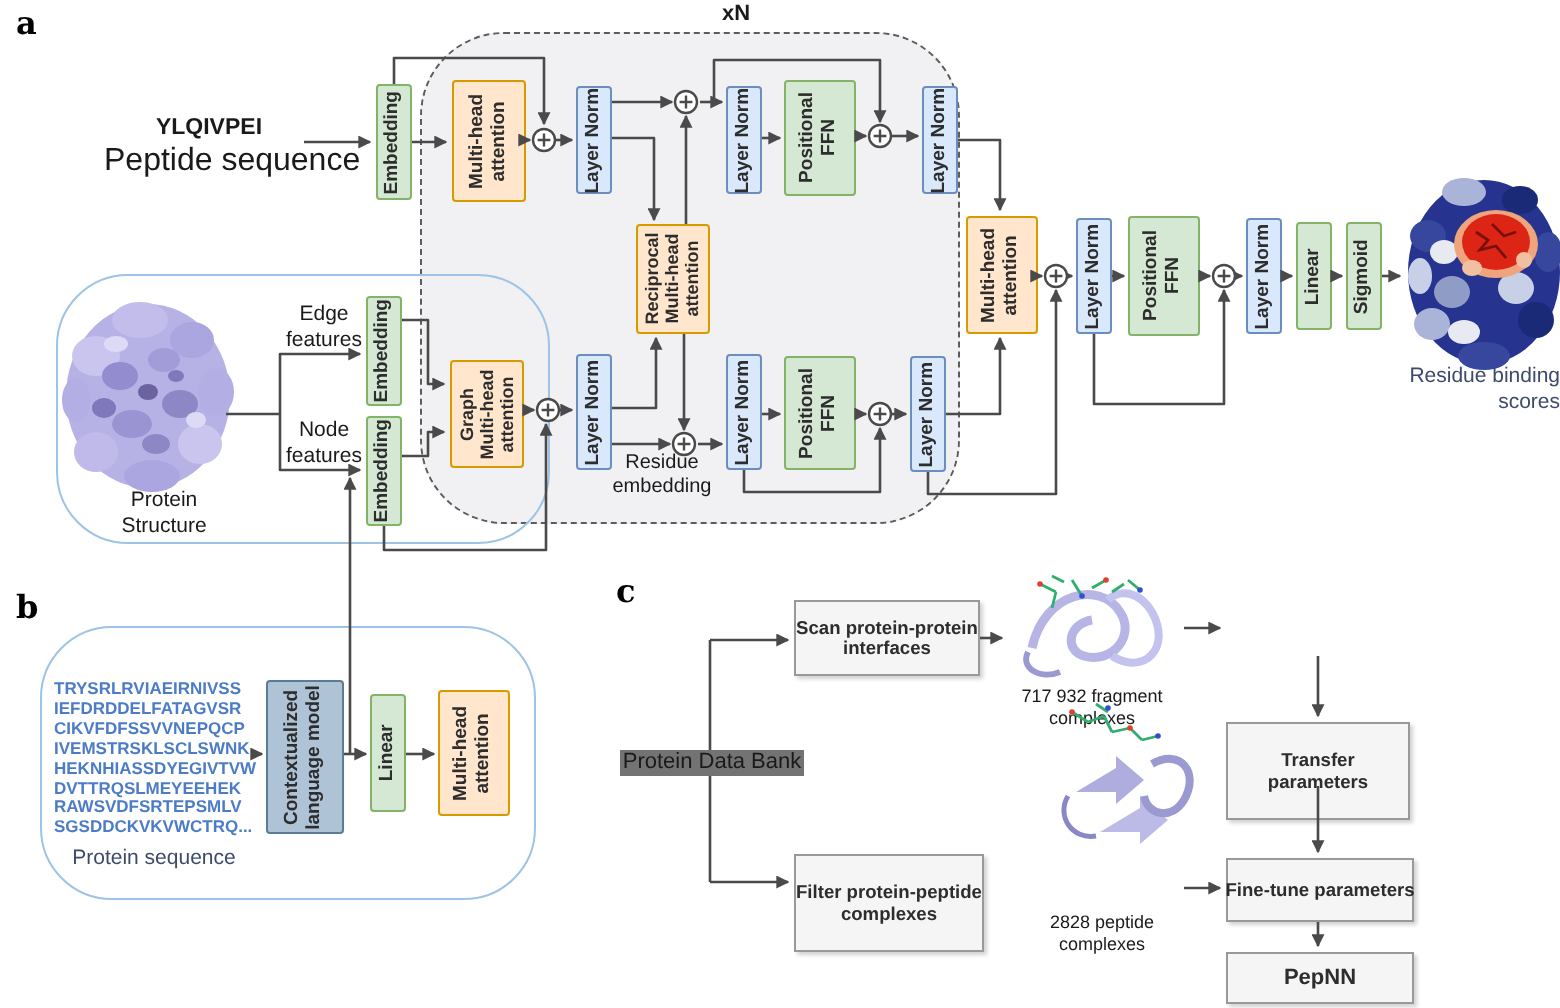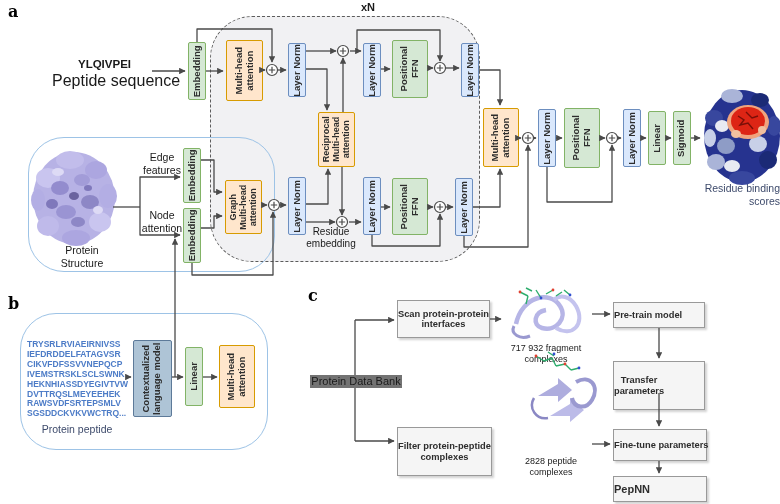--- a/index.html
+++ b/index.html
@@ -6,21 +6,21 @@
   #fig{position:relative;width:780px;height:504px;background:#fff;font-family:"Liberation Sans",sans-serif;overflow:hidden;}
   .panel-letter{position:absolute;font-family:"DejaVu Serif",serif;font-weight:bold;font-size:16px;color:#000;z-index:6;}
   .container{position:absolute;box-sizing:border-box;}
   .dashedbox{border:1.6px dashed #5c5c5c;border-radius:42px;background:#f1f1f3;z-index:1;}
   .bluebox{border:1.3px solid #9dc3e6;border-radius:36px;background:transparent;z-index:2;}
   .blk{position:absolute;display:flex;align-items:center;justify-content:center;border:1px solid;border-radius:2px;box-sizing:border-box;z-index:4;}
   .green{background:var(--green-fill);border-color:var(--green-border);}
   .orange{background:var(--orange-fill);border-color:var(--orange-border);}
   .blue{background:var(--blue-fill);border-color:var(--blue-border);}
   .slate{background:var(--slate-fill);border-color:var(--slate-border);}
-  .gbox{position:absolute;display:flex;align-items:center;justify-content:flex-start;background:var(--gray-fill);border:1px solid var(--gray-border);box-shadow:1.5px 1.5px 2px rgba(0,0,0,.18);z-index:4;box-sizing:border-box;}
+  .gbox{position:absolute;display:flex;align-items:center;justify-content:center;background:var(--gray-fill);border:1px solid var(--gray-border);box-shadow:1.5px 1.5px 2px rgba(0,0,0,.18);z-index:4;box-sizing:border-box;}
   .gbox .lbl{font-size:9.3px;}
   .lbl{font-weight:bold;font-size:9.5px;color:#2d2d2d;white-space:pre;text-align:center;line-height:1.13;}
   .vt{transform:rotate(-90deg);}
   .txt{position:absolute;white-space:pre;text-align:center;color:#1a1a1a;z-index:4;line-height:1.22;}
   .seq{font-weight:bold;font-size:8.5px;line-height:9.9px;color:var(--seq-text);text-align:left;}
   svg{position:absolute;z-index:5;}
   svg.art{z-index:4;}
   .conn{stroke:#4a4a4a;stroke-width:1.3;fill:none;stroke-linejoin:round;}
 </style>
 </head>
@@ -36,21 +36,21 @@
   <div class="container bluebox" style="left:28px;top:137px;width:247px;height:135px;"></div>
   <div class="container bluebox" style="left:20px;top:313px;width:248px;height:137px;"></div>
 
   <div class="txt" style="left:322px;top:1px;width:30px;font-weight:bold;font-size:11px;margin-left:31px;">xN</div>
 
   <div class="txt" style="left:52px;top:57px;width:105px;font-weight:bold;font-size:11.5px;">YLQIVPEI</div>
   <div class="txt" style="left:52px;top:71px;width:105px;font-size:16px;">Peptide sequence</div>
   <div class="txt" style="left:137px;top:151px;width:50px;font-size:10.5px;">Edge
 features</div>
   <div class="txt" style="left:137px;top:209px;width:50px;font-size:10.5px;">Node
-attention</div>
+features</div>
   <div class="txt" style="left:47px;top:244px;width:70px;font-size:10.5px;">Protein
 Structure</div>
   <div class="txt" style="left:305px;top:226px;width:52px;font-size:10px;">Residue
 embedding</div>
   <div class="txt" style="left:700px;top:182px;width:80px;font-size:10.5px;color:var(--navy-text);text-align:right;">Residue binding
 scores</div>
 
   <div class="blk green" style="left:188px;top:42px;width:18px;height:58px;">
       <span class="lbl vt">Embedding</span>
     </div>
@@ -125,21 +125,21 @@
     </div>
 
   <div class="txt seq" style="left:27px;top:340px;width:105px;">TRYSRLRVIAEIRNIVSS
 IEFDRDDELFATAGVSR
 CIKVFDFSSVVNEPQCP
 IVEMSTRSKLSCLSWNK
 HEKNHIASSDYEGIVTVW
 DVTTRQSLMEYEEHEK
 RAWSVDFSRTEPSMLV
 SGSDDCKVKVWCTRQ...</div>
-  <div class="txt" style="left:27px;top:423px;width:100px;font-size:10.5px;color:var(--navy-text);">Protein peptide</div>
+  <div class="txt" style="left:27px;top:423px;width:100px;font-size:10.5px;color:var(--navy-text);">Protein sequence</div>
   <div class="blk slate" style="left:133px;top:340px;width:39px;height:77px;">
       <span class="lbl vt">Contextualized
 language model</span>
     </div>
   <div class="blk green" style="left:185px;top:347px;width:18px;height:59px;">
       <span class="lbl vt">Linear</span>
     </div>
   <div class="blk orange" style="left:219px;top:345px;width:36px;height:63px;">
       <span class="lbl vt">Multi-head
 attention</span>
@@ -151,23 +151,20 @@
 interfaces</span>
     </div>
   <div class="gbox" style="left:397px;top:427px;width:95px;height:49px;">
       <span class="lbl">Filter protein-peptide
 complexes</span>
     </div>
   <div class="txt" style="left:505px;top:343px;width:82px;font-size:9px;">717 932 fragment
 complexes</div>
   <div class="txt" style="left:510px;top:456px;width:82px;font-size:9px;">2828 peptide
 complexes</div>
-  <div class="gbox" style="left:613px;top:302px;width:92px;height:26px;">
-      <span class="lbl">Pre-train model</span>
-    </div>
   <div class="gbox" style="left:613px;top:361px;width:92px;height:49px;">
       <span class="lbl">Transfer
 parameters</span>
     </div>
   <div class="gbox" style="left:613px;top:429px;width:94px;height:32px;">
       <span class="lbl">Fine-tune parameters</span>
     </div>
   <div class="gbox" style="left:613px;top:476px;width:94px;height:26px;">
       <span class="lbl" style="font-size:11px;">PepNN</span>
     </div>

